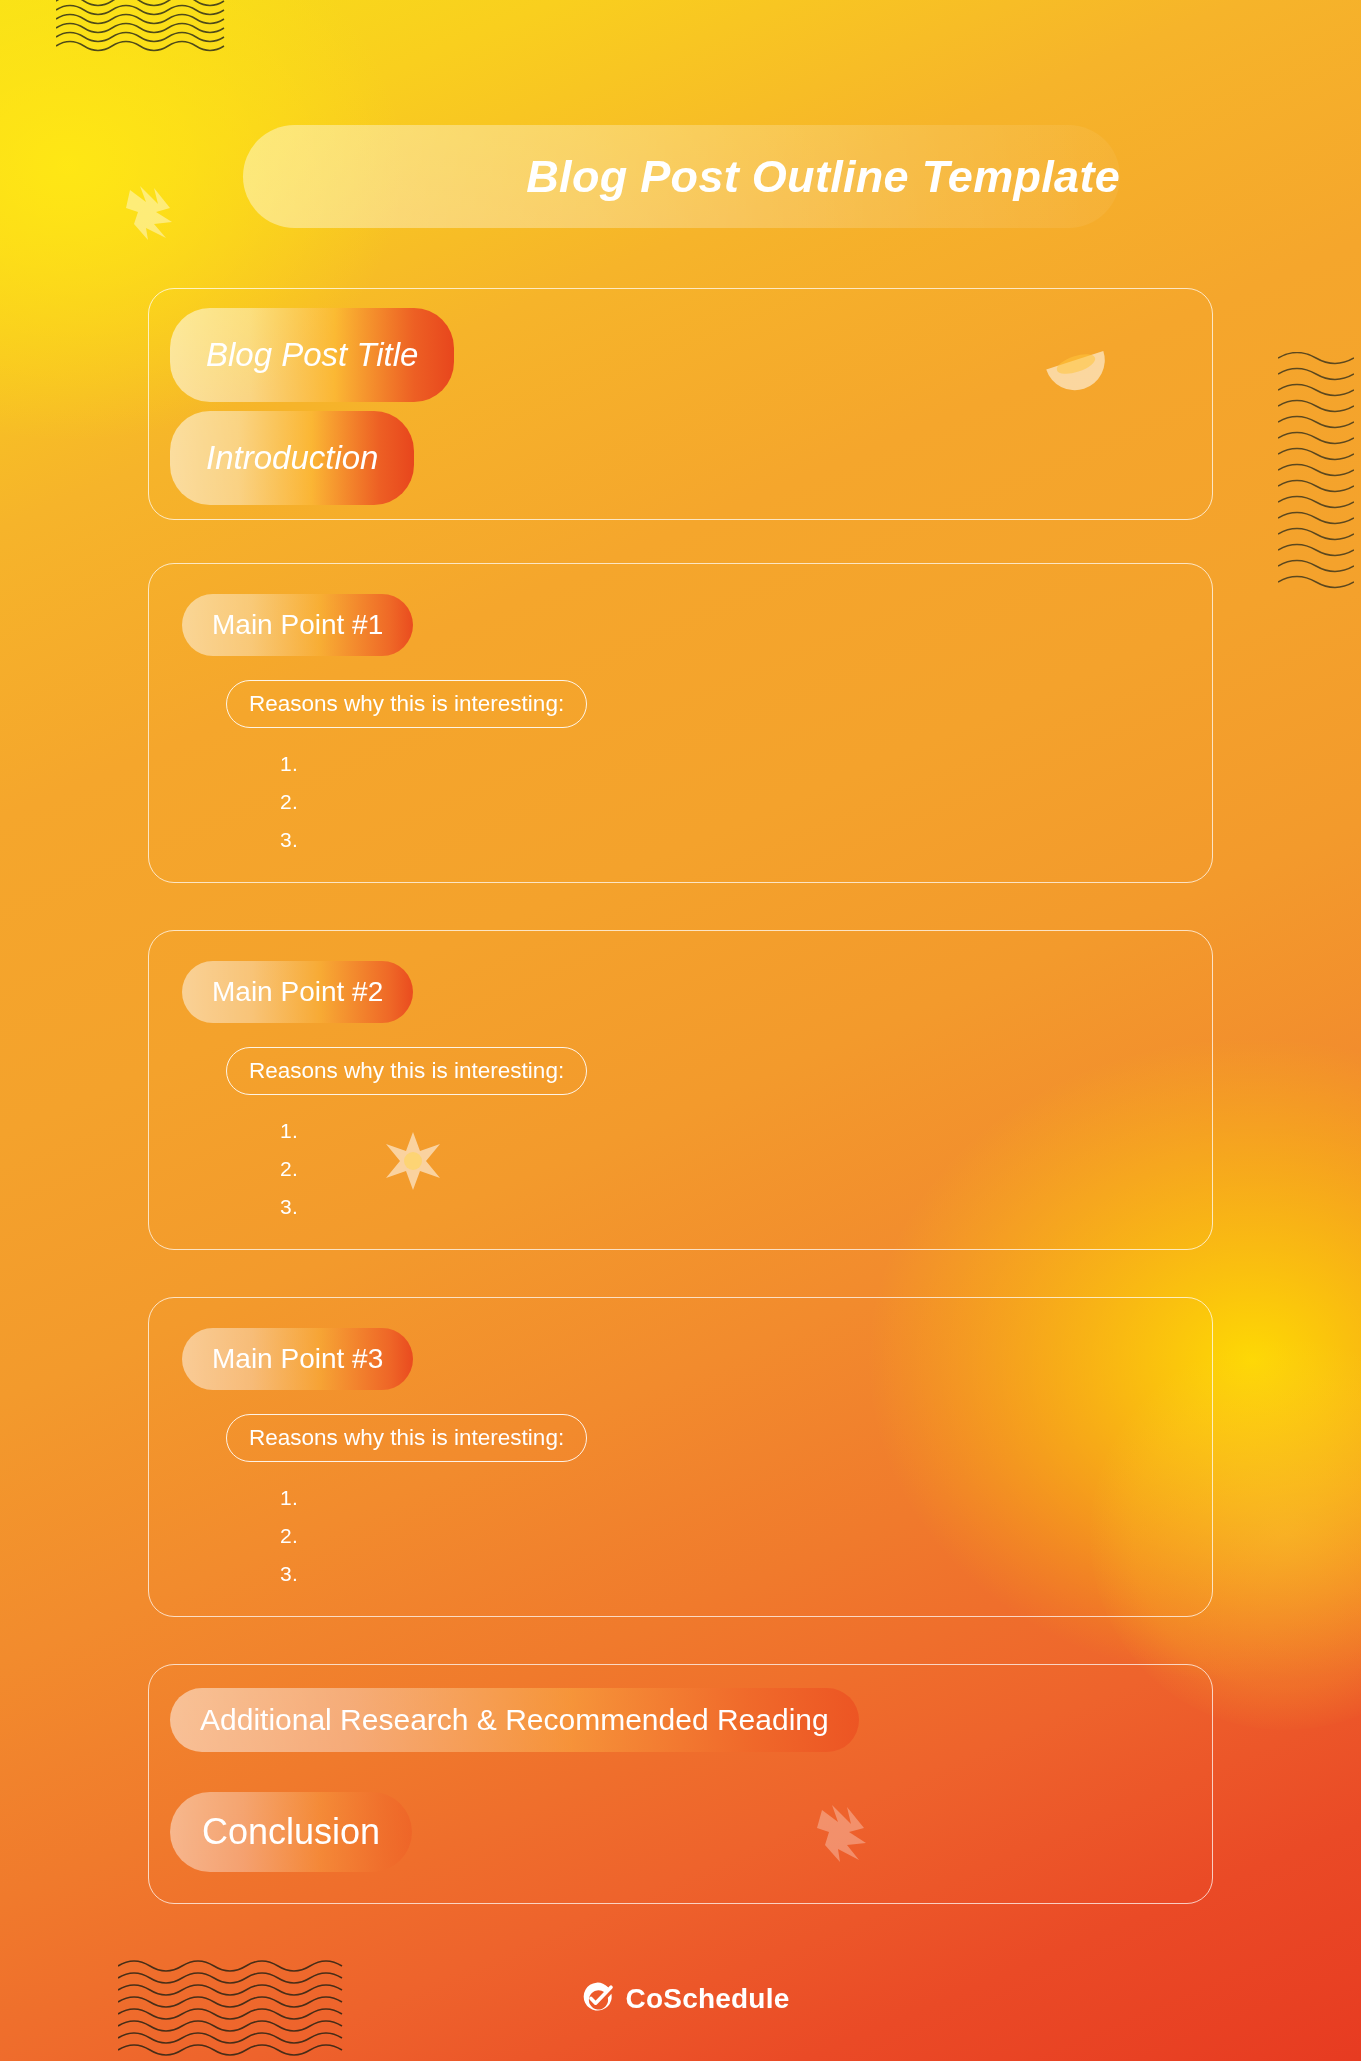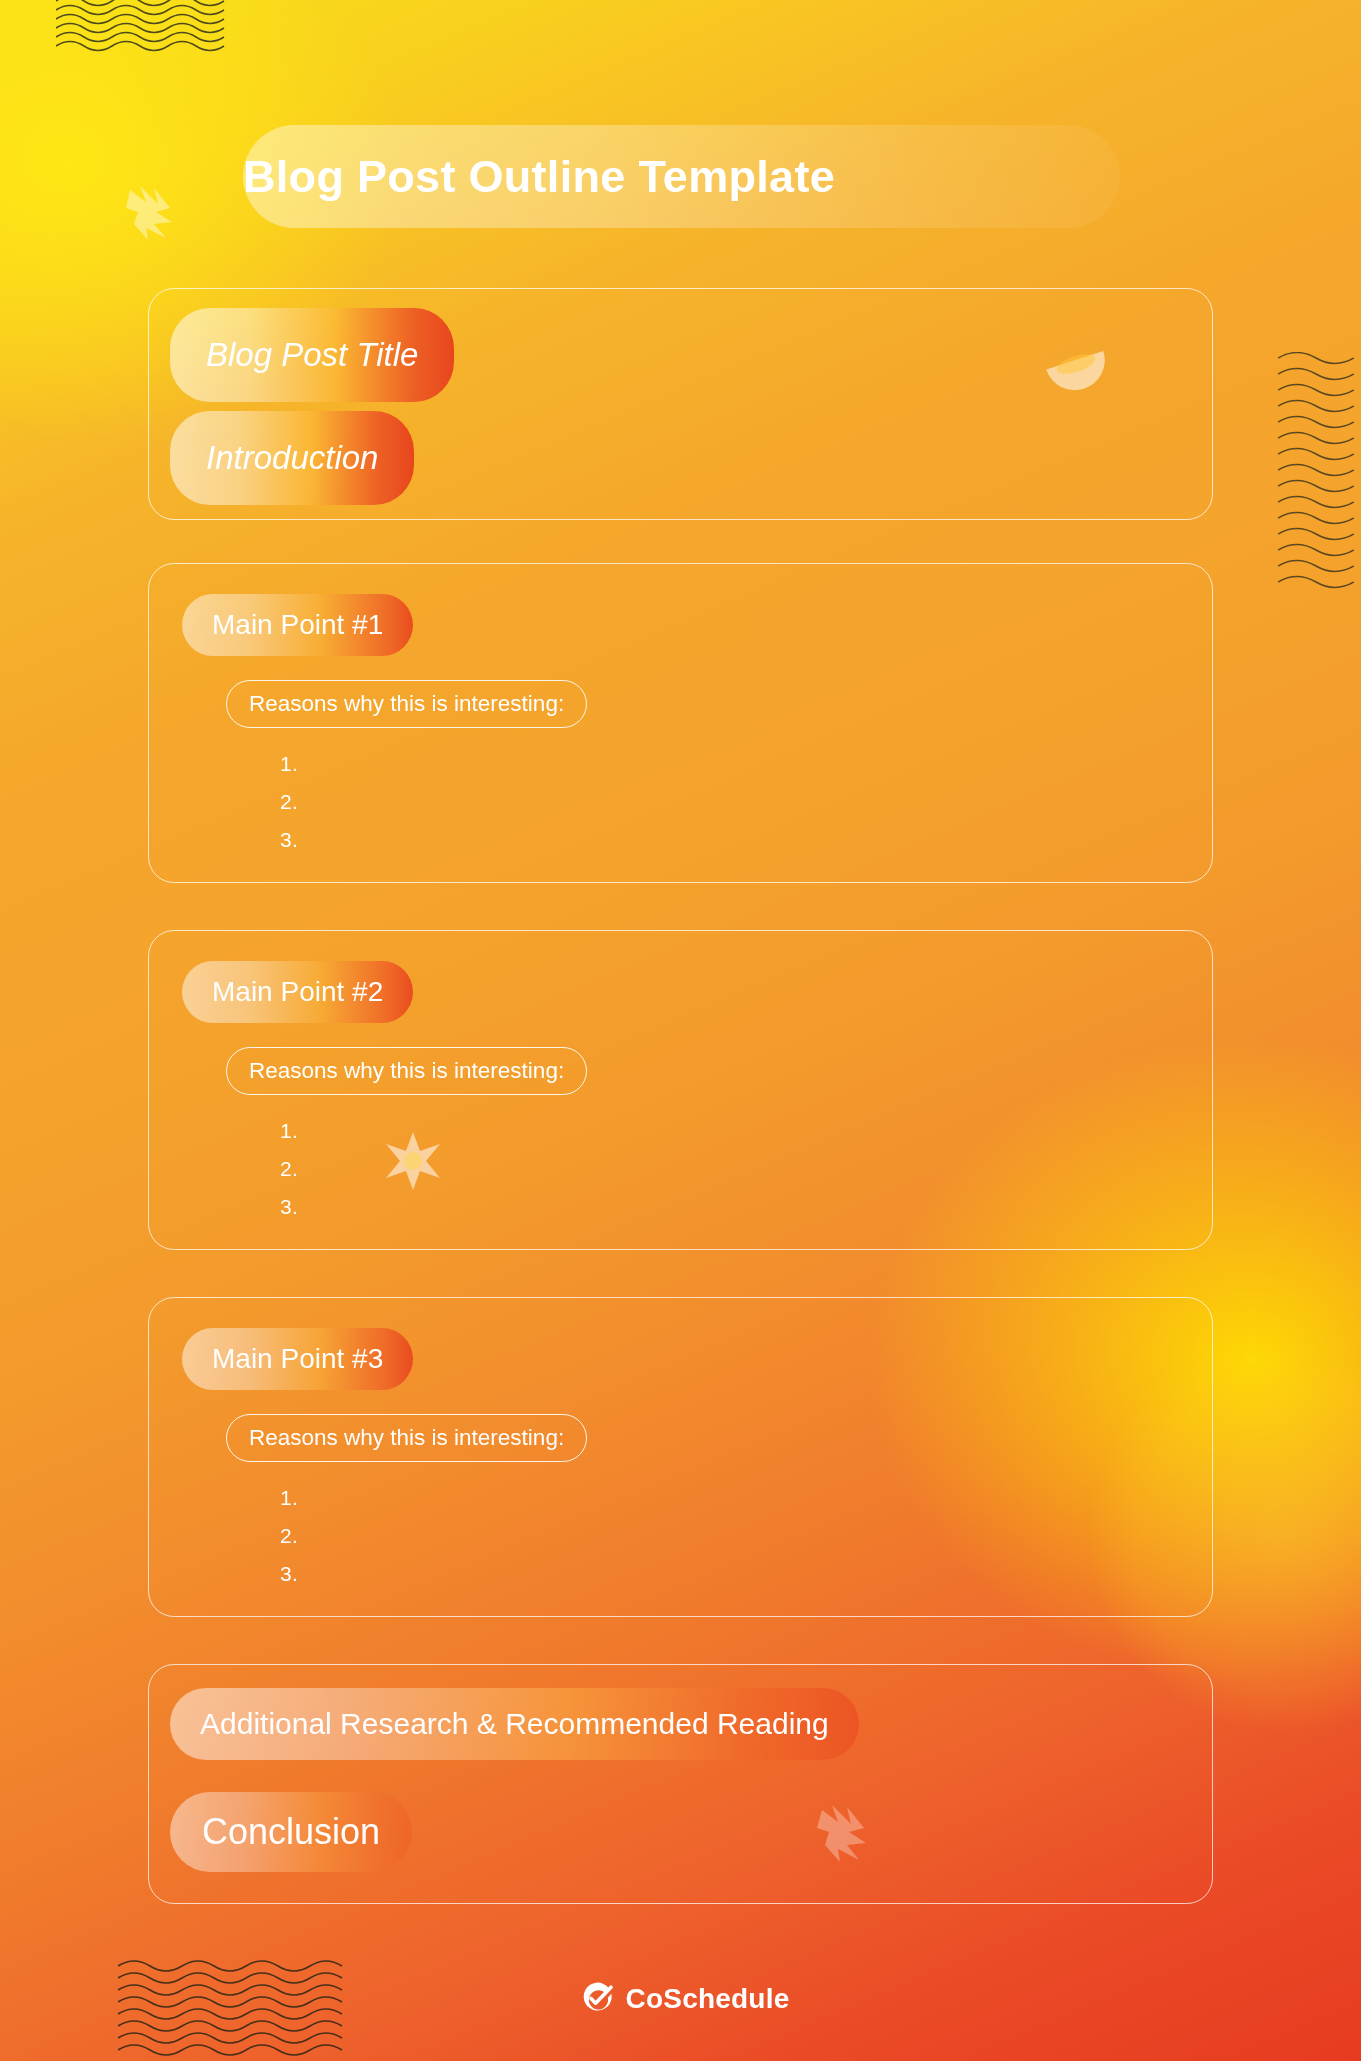--- a/index.html
+++ b/index.html
@@ -64,21 +64,21 @@
     padding: 0 148px;
   }
 
   
   .title-pill {
     position: absolute;
     left: 243px; top: 125px;
     width: 877px; height: 103px;
     border-radius: 52px;
     background: linear-gradient(90deg, rgba(255,255,255,0.42) 0%, rgba(255,255,255,0.30) 40%, rgba(255,255,255,0.13) 78%, rgba(255,255,255,0.05) 100%);
-    display: flex; align-items: center; justify-content: flex-start;
+    display: flex; align-items: center; justify-content: flex-end; font-style: italic;
   }
   .title-pill .txt {
     color: #ffffff;
     font-size: 45px;
     font-weight: bold;
     letter-spacing: .3px;
     white-space: nowrap;
   }
 
   
@@ -155,21 +155,21 @@
     line-height: 38px;
   }
   .n-1 { top: 745px; }
   .n-2 { top: 1112px; }
   .n-3 { top: 1479px; }
   .numlist div { letter-spacing: .2px; }
 
   
   .c5-research {
     left: 170px; top: 1688px;
-    height: 72px; padding: 0 30px; font-size: 30px;
+    height: 64px; padding: 0 30px; font-size: 30px;
     background: linear-gradient(90deg, rgba(255,255,255,0.50) 0%, rgba(255,255,255,0.36) 26%, rgba(252,176,70,0.52) 58%, rgba(240,104,42,0.80) 84%, rgba(236,82,34,0.88) 100%);
     text-align: center;
   }
   .c5-conclusion {
     left: 170px; top: 1792px;
     height: 80px; padding: 0 32px; font-size: 36px;
     background: linear-gradient(90deg, rgba(255,255,255,0.46) 0%, rgba(255,255,255,0.32) 30%, rgba(250,164,70,0.44) 62%, rgba(240,110,44,0.62) 88%, rgba(238,96,38,0.66) 100%);
   }
 
   

